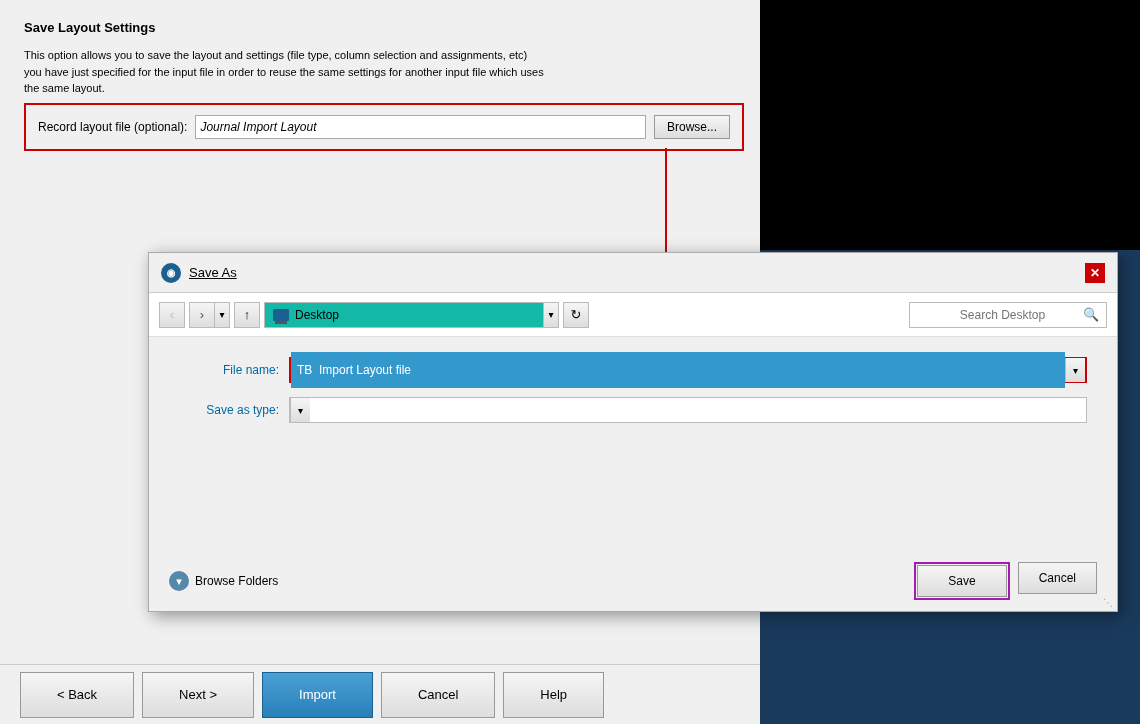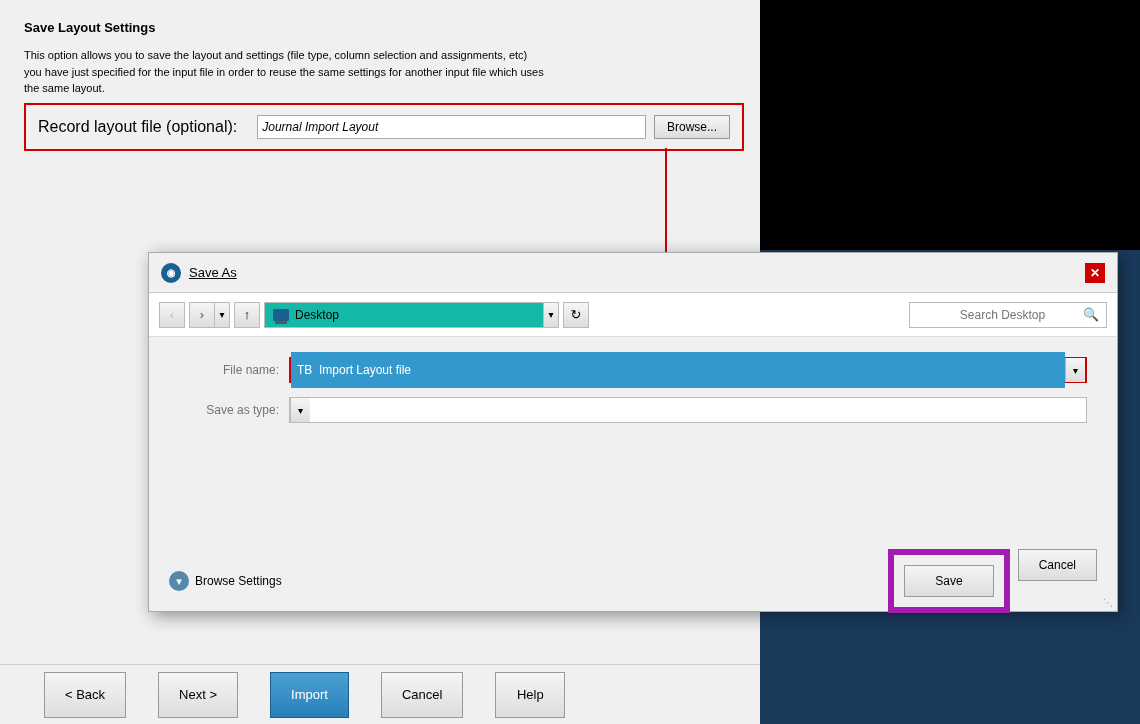--- a/index.html
+++ b/index.html
@@ -48,24 +48,24 @@
       display: flex;
       align-items: center;
       border: 2px solid #cc0000;
       padding: 10px 12px;
       background: #f0f0f0;
       margin-bottom: 0;
       width: 720px;
     }
 
     .record-layout-label {
-      font-size: 16px;
+      font-size: 12px;
       color: #000;
       white-space: nowrap;
-      margin-right: 20px;
+      margin-right: 8px;
     }
 
     .record-layout-input {
       flex: 1;
       height: 24px;
       border: 1px solid #aaa;
       background: white;
       padding: 0 4px;
       font-size: 12px;
       font-family: 'Segoe UI', Arial, sans-serif;
@@ -118,29 +118,28 @@
       height: 60px;
       background: #f0f0f0;
       border-top: 1px solid #ccc;
       display: flex;
       align-items: center;
       padding: 0 20px;
       gap: 8px;
     }
 
     .wizard-btn {
-      padding: 6px 20px;
+      padding: 6px 36px;
       height: 46px;
       background: linear-gradient(to bottom, #f5f5f5, #ddd);
       border: 1px solid #999;
       font-size: 13px;
       cursor: pointer;
       font-family: 'Segoe UI', Arial, sans-serif;
       min-width: 70px;
-      margin-left: 24px;
     }
 
     .wizard-btn-import {
       background: linear-gradient(to bottom, #4a9fd4, #2980b9);
       color: white;
       border: 1px solid #1a6090;
     }
 
     
     .save-as-dialog {
@@ -333,21 +332,21 @@
     }
 
     .dialog-field-row {
       display: flex;
       align-items: center;
       gap: 10px;
     }
 
     .dialog-field-label {
       font-size: 12px;
-      color: #737373;
+      color: #0369a1;
       width: 100px;
       text-align: right;
     }
 
     
     .filename-input-wrapper {
       flex: 1;
       display: flex;
       align-items: center;
       border: 2px solid #cc0000;
@@ -443,22 +442,22 @@
       font-size: 11px;
     }
 
     .dialog-action-btns {
       display: flex;
       gap: 8px;
     }
 
     
     .save-btn-wrapper {
-      border: 6px solid #a21caf;
-      padding: 10px;
+      border: 2px solid #a21caf;
+      padding: 1px;
     }
 
     .save-btn {
       padding: 5px 30px;
       height: 32px;
       background: linear-gradient(to bottom, #f5f5f5, #ddd);
       border: 1px solid #999;
       font-size: 12px;
       cursor: pointer;
       font-family: 'Segoe UI', Arial, sans-serif;
@@ -569,21 +568,21 @@
       <span class="dialog-field-label">Save as type:</span>
       <div class="savetype-select-wrapper">
         <div class="savetype-dropdown-btn">▾</div>
       </div>
     </div>
   </div>
 
   <div class="dialog-footer">
     <button class="browse-folders-btn">
       <div class="browse-folders-icon">▾</div>
-      <span>Browse Settings</span>
+      <span>Browse Folders</span>
     </button>
     <div class="dialog-action-btns">
       <div class="save-btn-wrapper">
         <button class="save-btn">Save</button>
       </div>
       <button class="cancel-btn">Cancel</button>
     </div>
   </div>
 
   <div class="resize-grip">⋱</div>

